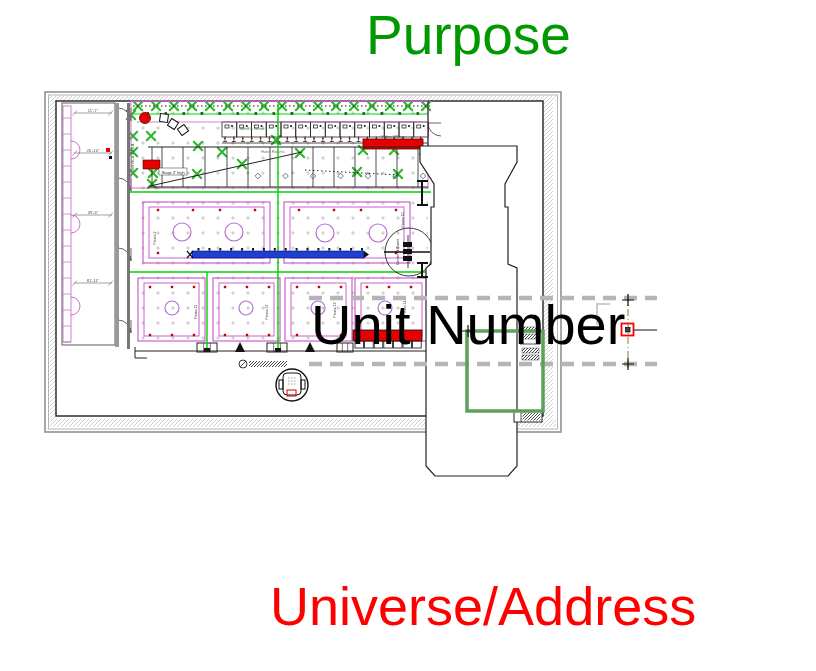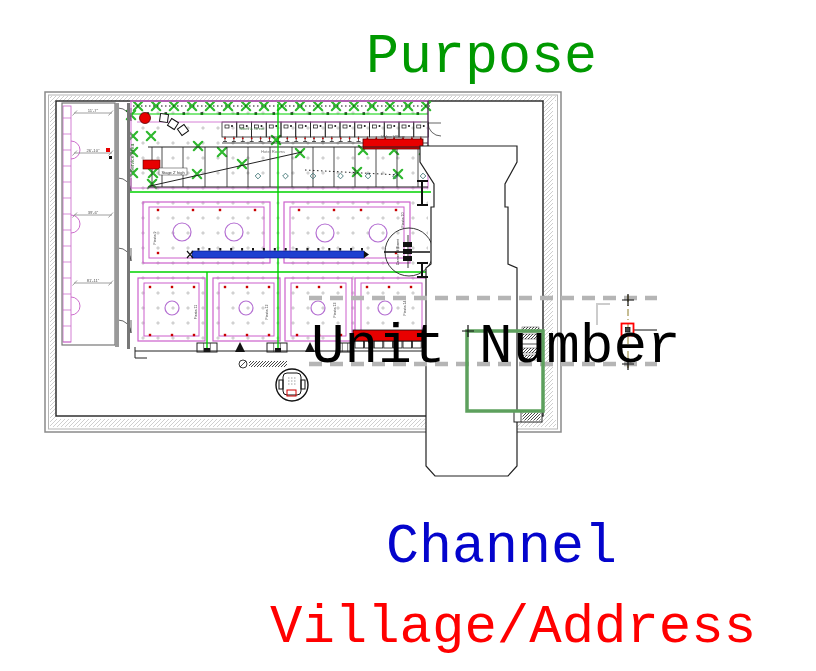--- a/index.html
+++ b/index.html
@@ -1,21 +1,21 @@
 <!DOCTYPE html>
 <html><head>
 <meta charset="utf-8">
 <style>
   html,body{margin:0;padding:0;}
   body{width:816px;height:671px;background:#ffffff;position:relative;overflow:hidden;
        font-family:"Liberation Sans", sans-serif;}
   #stage{position:absolute;left:0;top:0;width:816px;height:671px;}
   svg{position:absolute;left:0;top:0;}
   .biglabel{position:absolute;line-height:1;white-space:nowrap;
-            font-family:Liberation Mono, monospace;font-weight:400;margin-top:22px;}
+            font-family:Liberation Sans, sans-serif;font-weight:400;}
   #purpose-label {left:366px;top:8px;  font-size:55px;}
   #unit-label    {left:311px;top:297px;font-size:56px;}
   #channel-label {left:386px;top:498px;font-size:55px;}
   #universe-label{left:270px;top:579px;font-size:54px;}
   text{font-family:"Liberation Sans", sans-serif;}
 </style>
 </head>
 <body>
 
 <div id="stage">
@@ -475,16 +475,15 @@
     <text x="273" y="153" font-size="4.2" fill="#777" text-anchor="middle">Hotel Rooms</text>
     <text x="252" y="129.5" font-size="4.2" fill="#47854a" text-anchor="middle">Meet &amp; Greet</text>
     <text x="393" y="137.5" font-size="4.2" fill="#555" text-anchor="middle">Video Village</text>
     <text x="173" y="173.5" font-size="4" fill="#333" text-anchor="middle">Stage 2' high</text>
     <text x="399" y="252" font-size="3.8" fill="#333" text-anchor="middle" transform="rotate(-90 399 252)">Center of Event</text>
   </g>
 </svg>
 
 <div class="biglabel" id="purpose-label" style="color: rgb(0, 153, 0);">Purpose</div>
 <div class="biglabel" id="unit-label" style="color: #000000;">Unit Number</div>
-<div class="biglabel" id="channel-label" style="color: rgb(4, 4, 204);">Channel</div>
-<div class="biglabel" id="universe-label" style="color: rgb(255, 0, 0);">Village/Address</div>
+<div class="biglabel" id="universe-label" style="color: rgb(255, 0, 0);">Universe/Address</div>
 
 </div>
 
 </body></html>

